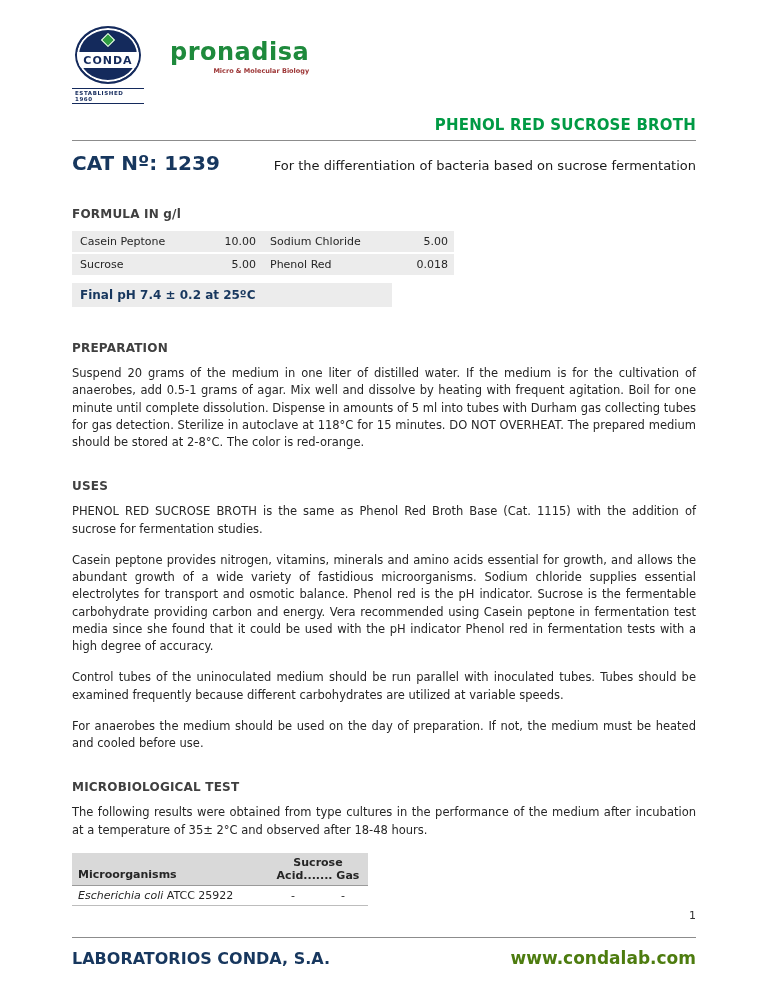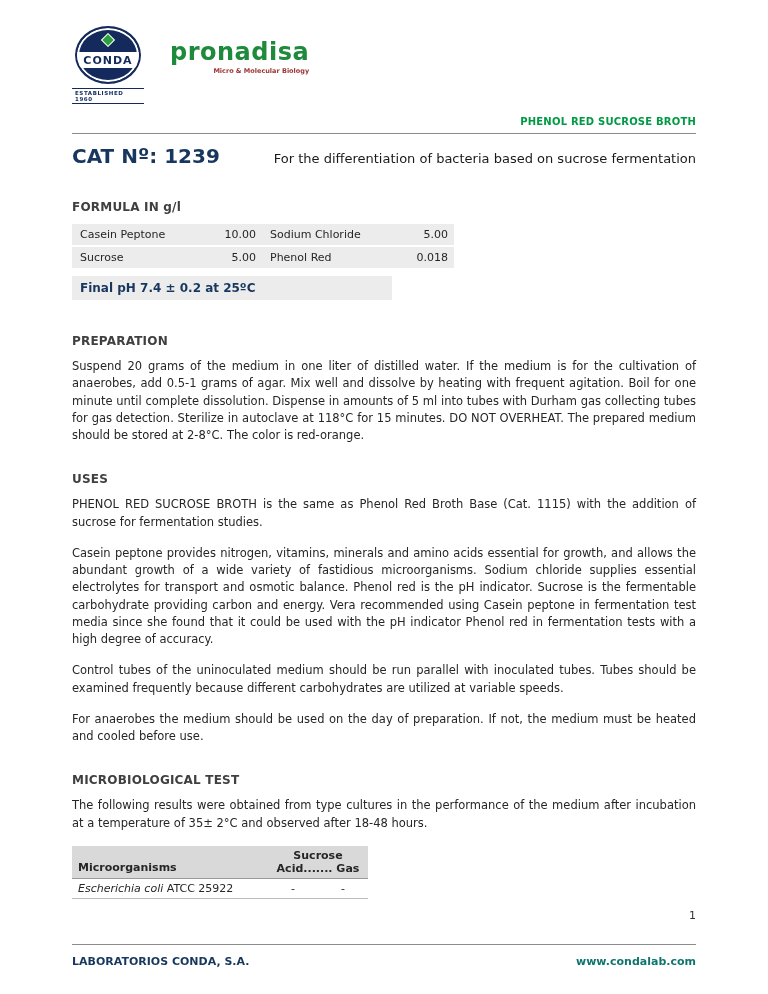--- a/index.html
+++ b/index.html
@@ -54,21 +54,21 @@
   .pronadisa-sub {
     align-self: flex-end;
     color: #9c3434; font-size: 6.5px; font-weight: bold; margin-top: 1px;
   }
 
   
   .doc-title {
     text-align: right;
     color: #009a44;
     font-weight: bold;
-    font-size: 10px;
+    font-size: 15px;
     margin-top: 6px;
     letter-spacing: 0.2px;
   }
   .title-rule { border: none; border-top: 1px solid #8c8c8c; margin: 6px 0 10px 0; }
   .cat-row { display: flex; justify-content: space-between; align-items: baseline; }
   .cat-no { color: #17375e; font-weight: bold; font-size: 20px; }
   .cat-desc { color: #1a1a1a; font-size: 13px; }
 
   
   .section-heading {
@@ -128,22 +128,22 @@
   .page-number {
     position: absolute; right: 72px; bottom: 72px;
     font-size: 11px; color: #333333;
   }
   .footer {
     position: absolute; left: 72px; right: 72px; bottom: 26px;
     border-top: 1px solid #8c8c8c;
     padding-top: 10px;
     display: flex; justify-content: space-between; align-items: baseline;
   }
-  .footer-company { color: #17375e; font-weight: bold; font-size: 11px; }
-  .footer-site { color: #0f766e; font-weight: bold; font-size: 11px; text-decoration: none; }
+  .footer-company { color: #17375e; font-weight: bold; font-size: 16px; }
+  .footer-site { color: #4d7c0f; font-weight: bold; font-size: 17px; text-decoration: none; }
 </style>
 </head>
 <body>
 
 <div class="page">
   <div class="content">
 
     <div class="brand-row">
       <div class="conda-logo-wrap">
         <div class="conda-oval">

